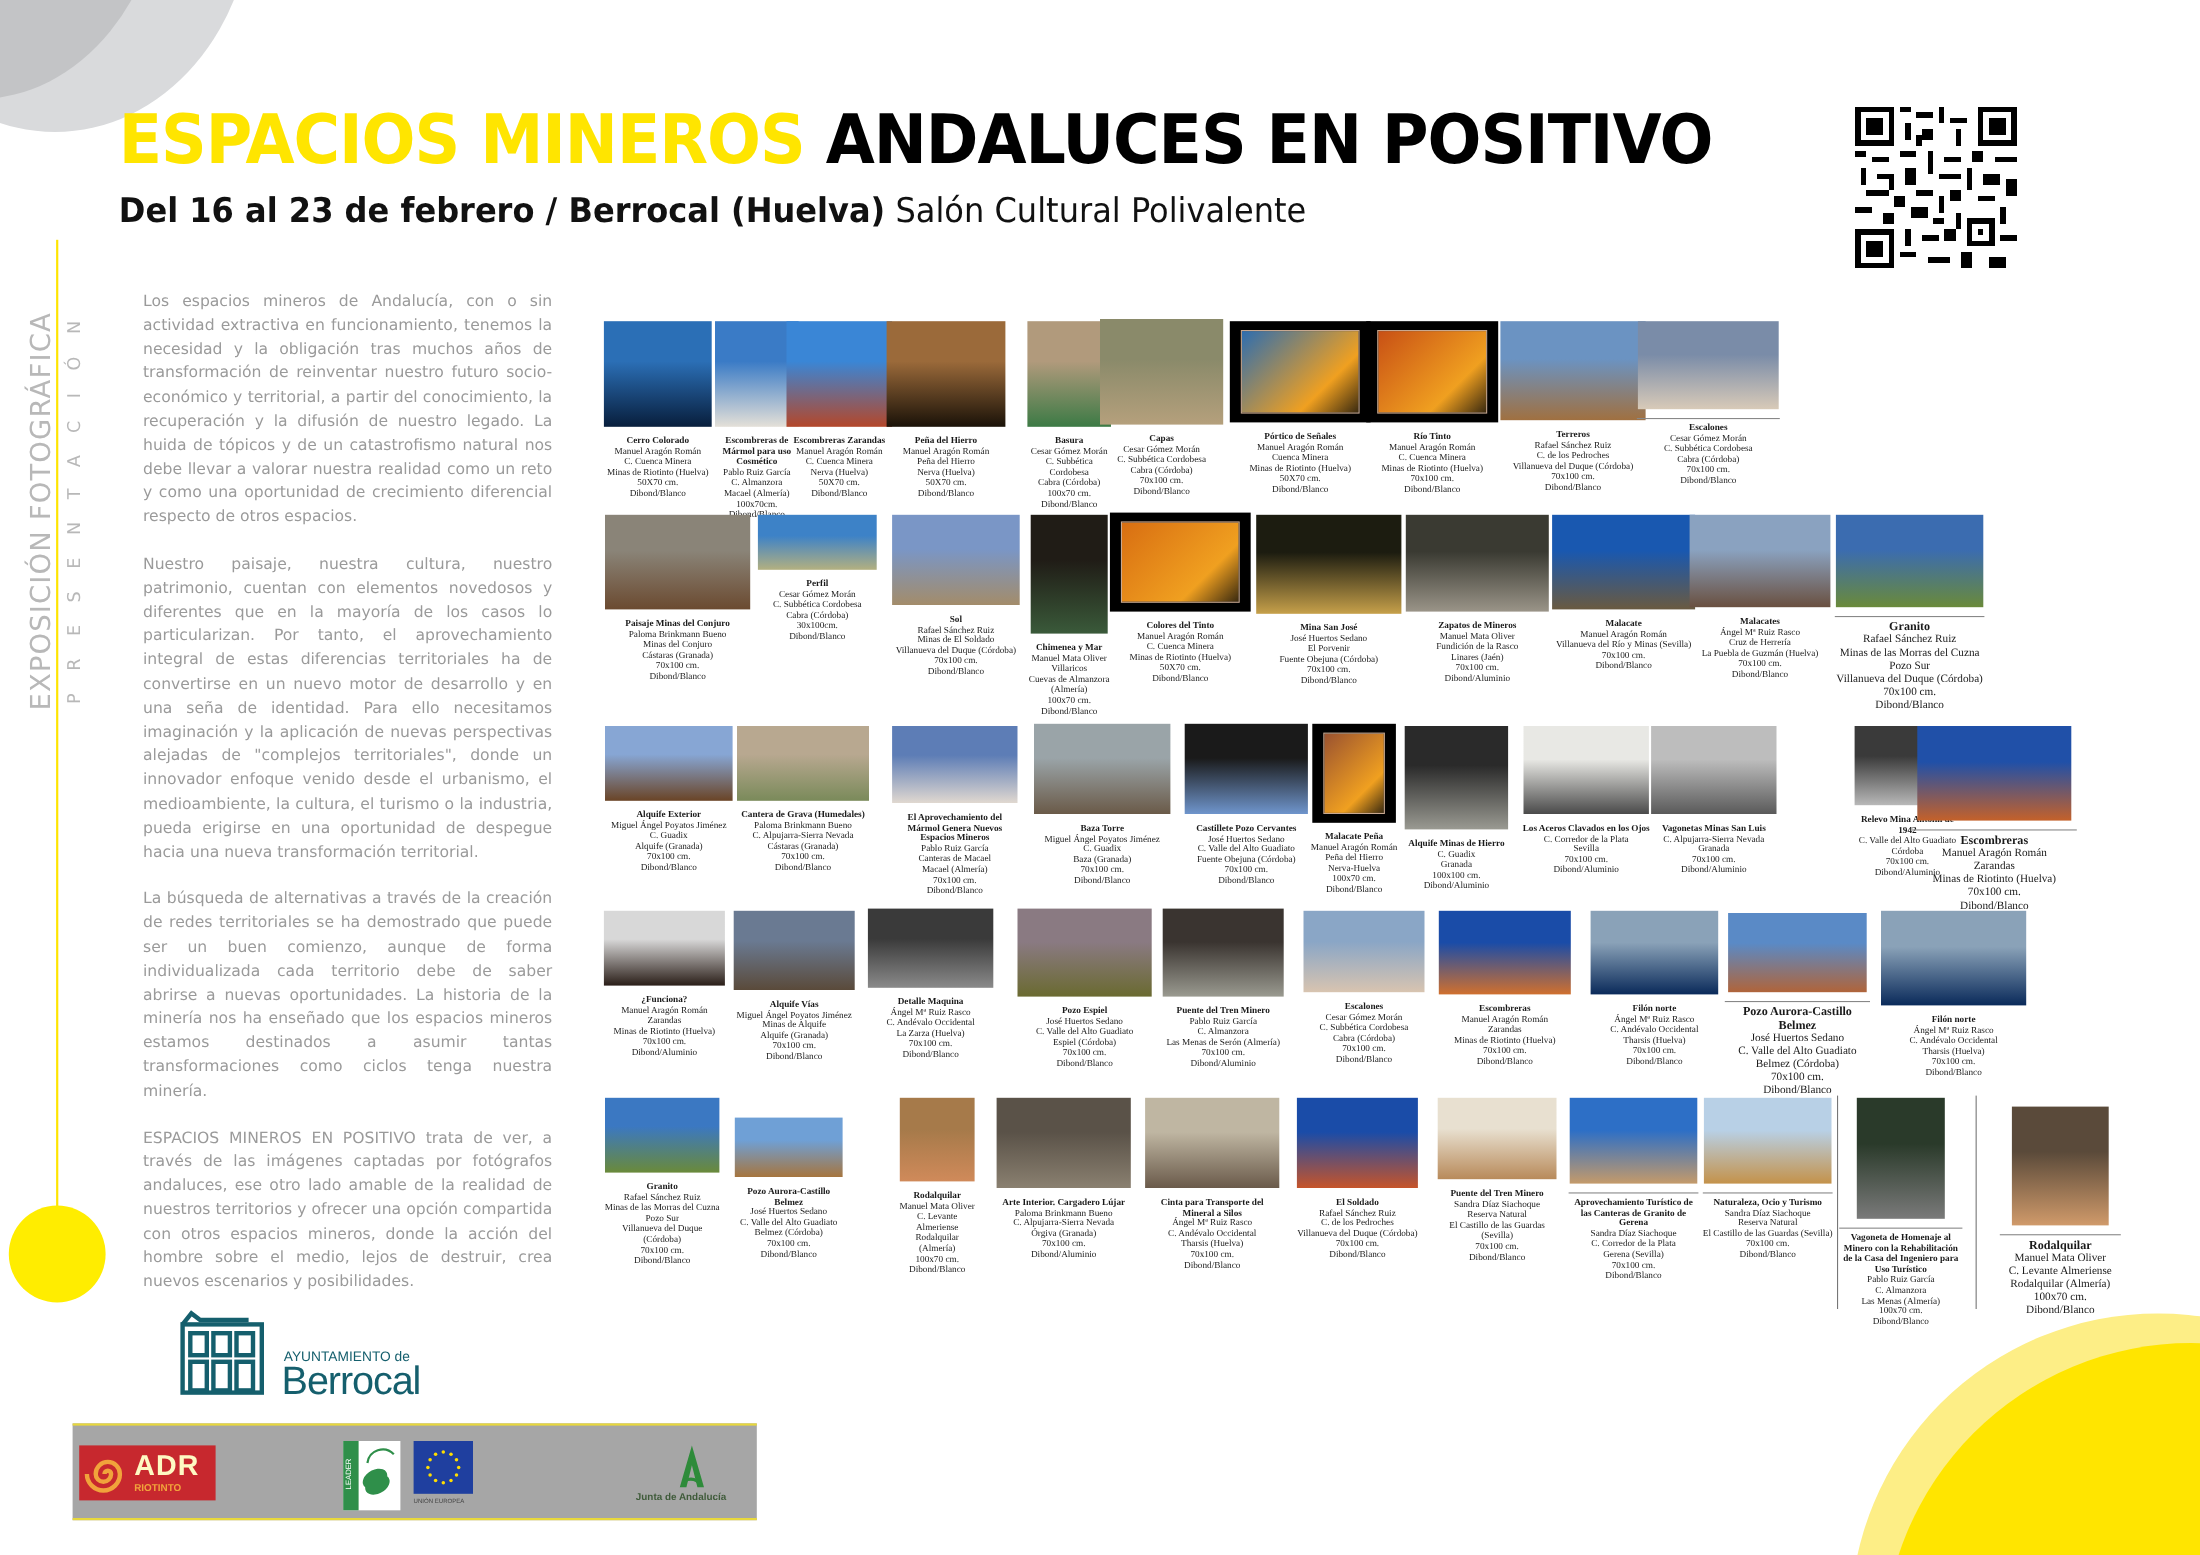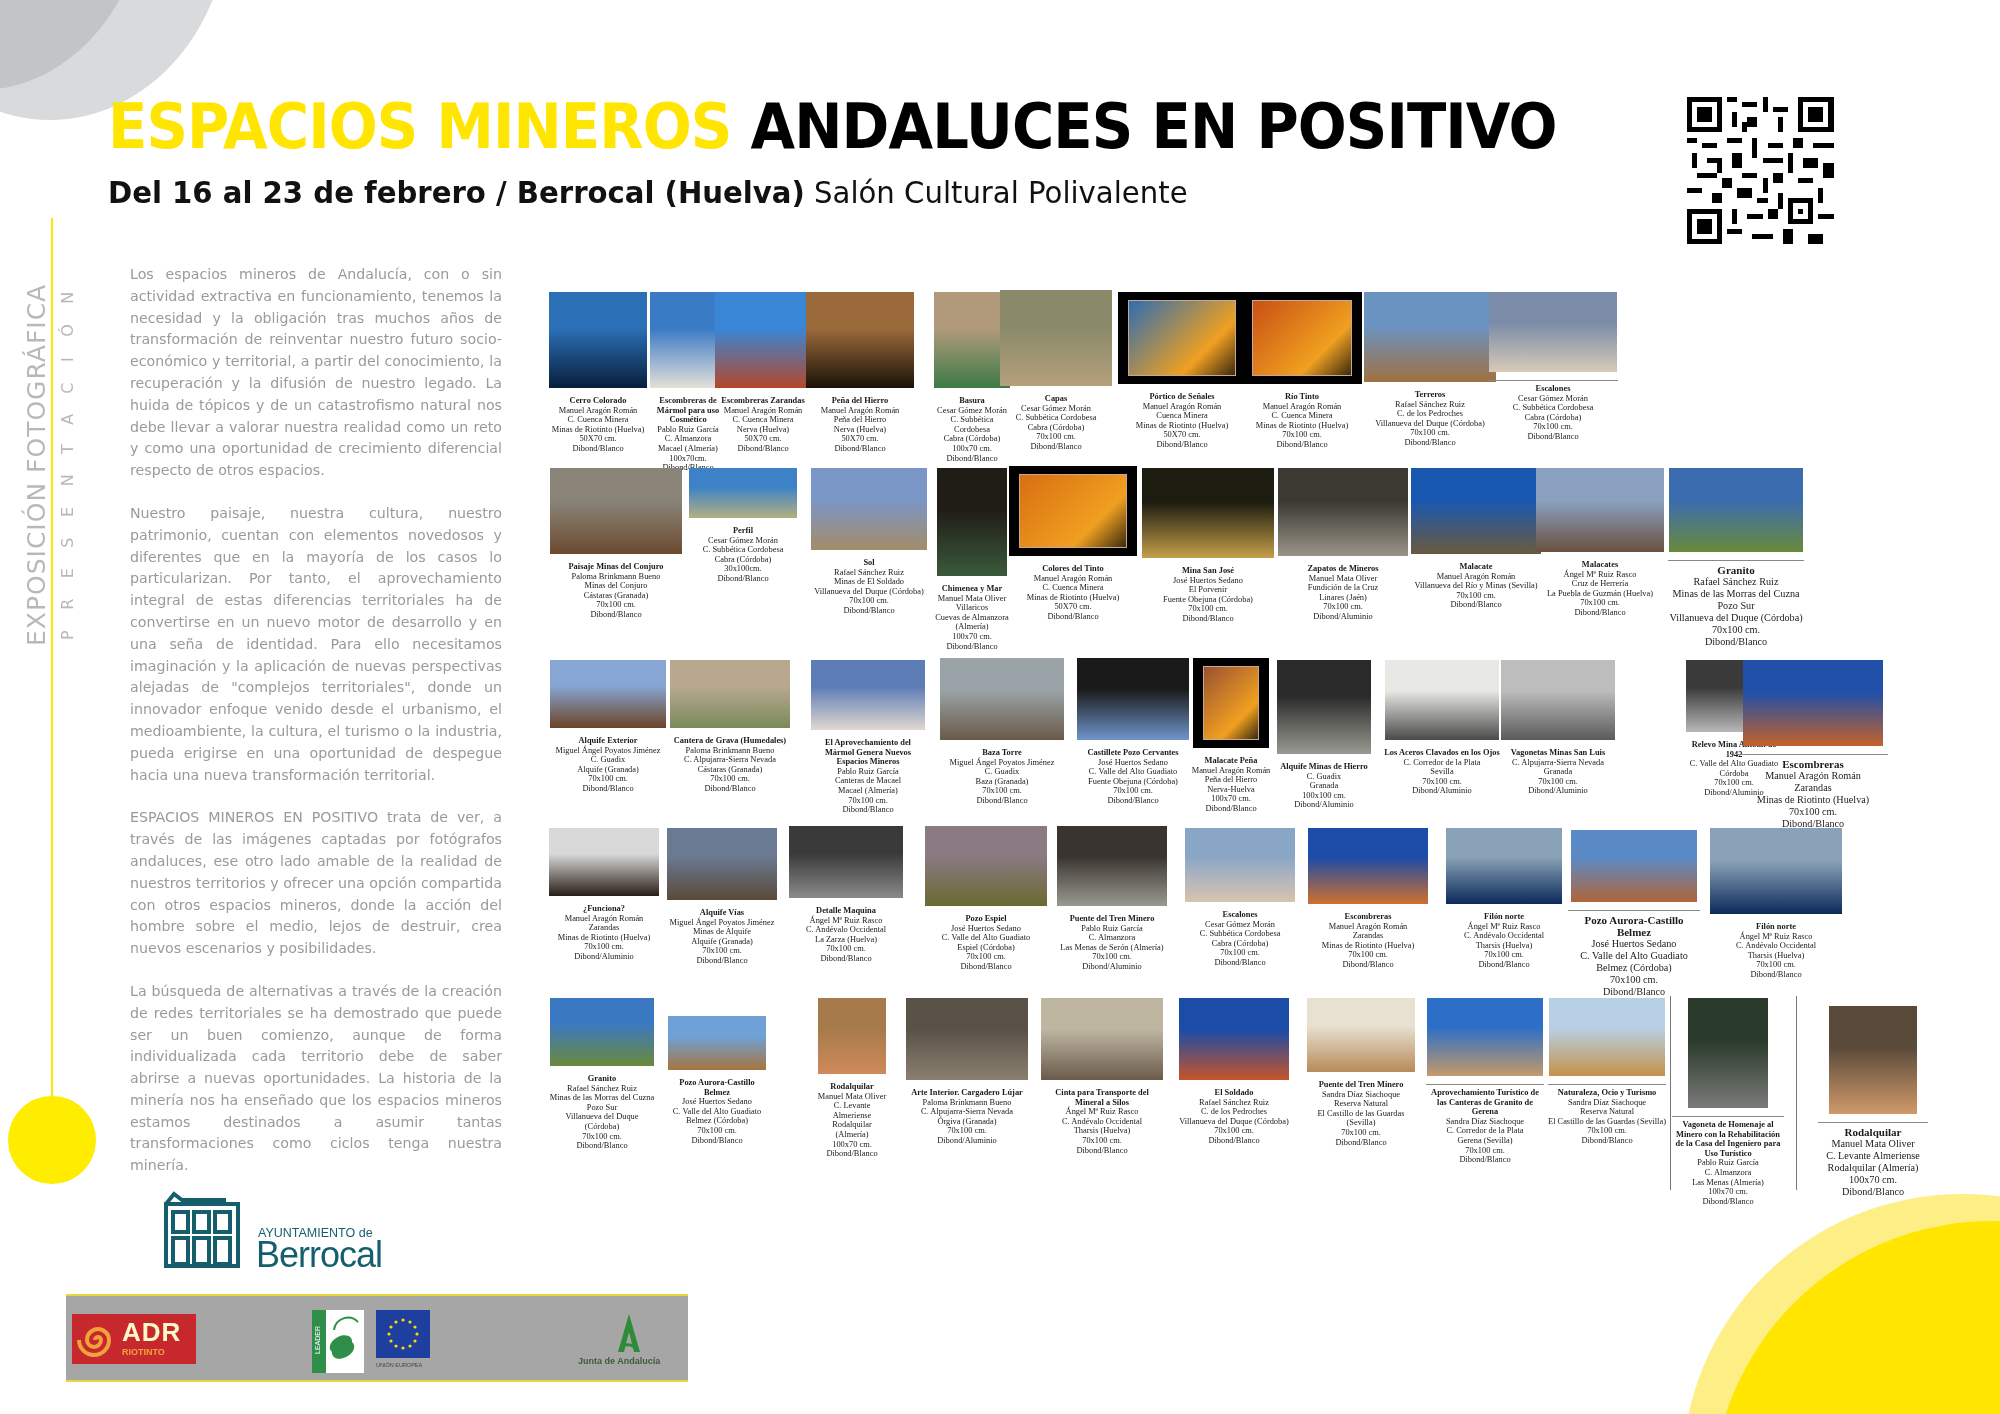--- a/index.html
+++ b/index.html
@@ -138,22 +138,22 @@
       <rect x="22" y="5" width="1" height="1"></rect>
   </g>
 </svg>
 
 <div class="side-label side-1">EXPOSICIÓN FOTOGRÁFICA</div>
 <div class="side-label side-2">PRESENTACIÓN</div>
 
 <div class="intro">
   <p>Los espacios mineros de Andalucía, con o sin actividad extractiva en funcionamiento, tenemos la necesidad y la obligación tras muchos años de transformación de reinventar nuestro futuro socio-económico y territorial, a partir del conocimiento, la recuperación y la difusión de nuestro legado. La huida de tópicos y de un catastrofismo natural nos debe llevar a valorar nuestra realidad como un reto y como una oportunidad de crecimiento diferencial respecto de otros espacios.</p>
   <p>Nuestro paisaje, nuestra cultura, nuestro patrimonio, cuentan con elementos novedosos y diferentes que en la mayoría de los casos lo particularizan. Por tanto, el aprovechamiento integral de estas diferencias territoriales ha de convertirse en un nuevo motor de desarrollo y en una seña de identidad. Para ello necesitamos imaginación y la aplicación de nuevas perspectivas alejadas de "complejos territoriales", donde un innovador enfoque venido desde el urbanismo, el medioambiente, la cultura, el turismo o la industria, pueda erigirse en una oportunidad de despegue hacia una nueva transformación territorial.</p>
+  <p>La búsqueda de alternativas a través de la creación de redes territoriales se ha demostrado que puede ser un buen comienzo, aunque de forma individualizada cada territorio debe de saber abrirse a nuevas oportunidades. La historia de la minería nos ha enseñado que los espacios mineros estamos destinados a asumir tantas transformaciones como ciclos tenga nuestra minería.</p>
   <p>ESPACIOS MINEROS EN POSITIVO trata de ver, a través de las imágenes captadas por fotógrafos andaluces, ese otro lado amable de la realidad de nuestros territorios y ofrecer una opción compartida con otros espacios mineros, donde la acción del hombre sobre el medio, lejos de destruir, crea nuevos escenarios y posibilidades.</p>
-  <p>La búsqueda de alternativas a través de la creación de redes territoriales se ha demostrado que puede ser un buen comienzo, aunque de forma individualizada cada territorio debe de saber abrirse a nuevas oportunidades. La historia de la minería nos ha enseñado que los espacios mineros estamos destinados a asumir tantas transformaciones como ciclos tenga nuestra minería.</p>
 </div>
 
 <div class="gallery" id="gallery">
     <div class="gal-row" style="top: 0px;">
       <div class="card " style="left: 0px; width: 100px;">
         <div class="photo" style="width: 98px; height: 96px; margin-top: 2px; background: linear-gradient(rgb(43, 111, 182) 0%, rgb(43, 111, 182) 38%, rgb(8, 30, 60) 100%);"></div>
         <div class="cap">
           <span class="t">Cerro Colorado</span>
           <span>Manuel Aragón Román</span>
           <span>C. Cuenca Minera</span>
@@ -334,21 +334,21 @@
           <span>Fuente Obejuna (Córdoba)</span>
           <span>70x100 cm.</span>
           <span>Dibond/Blanco</span>
         </div>
       </div>
       <div class="card " style="left: 728px; width: 134px;">
         <div class="photo" style="width: 130px; height: 88px; margin-top: 2px; background: linear-gradient(rgb(58, 58, 50) 0%, rgb(58, 58, 50) 38%, rgb(154, 148, 136) 100%);"></div>
         <div class="cap">
           <span class="t">Zapatos de Mineros</span>
           <span>Manuel Mata Oliver</span>
-          <span>Fundición de la Cruz</span>
+          <span>Fundición de la Rasco</span>
           <span>Linares (Jaén)</span>
           <span>70x100 cm.</span>
           <span>Dibond/Aluminio</span>
         </div>
       </div>
       <div class="card " style="left: 862px; width: 132px;">
         <div class="photo" style="width: 130px; height: 86px; margin-top: 2px; background: linear-gradient(rgb(25, 88, 176) 0%, rgb(25, 88, 176) 38%, rgb(106, 90, 64) 100%);"></div>
         <div class="cap">
           <span class="t">Malacate</span>
           <span>Manuel Aragón Román</span>

